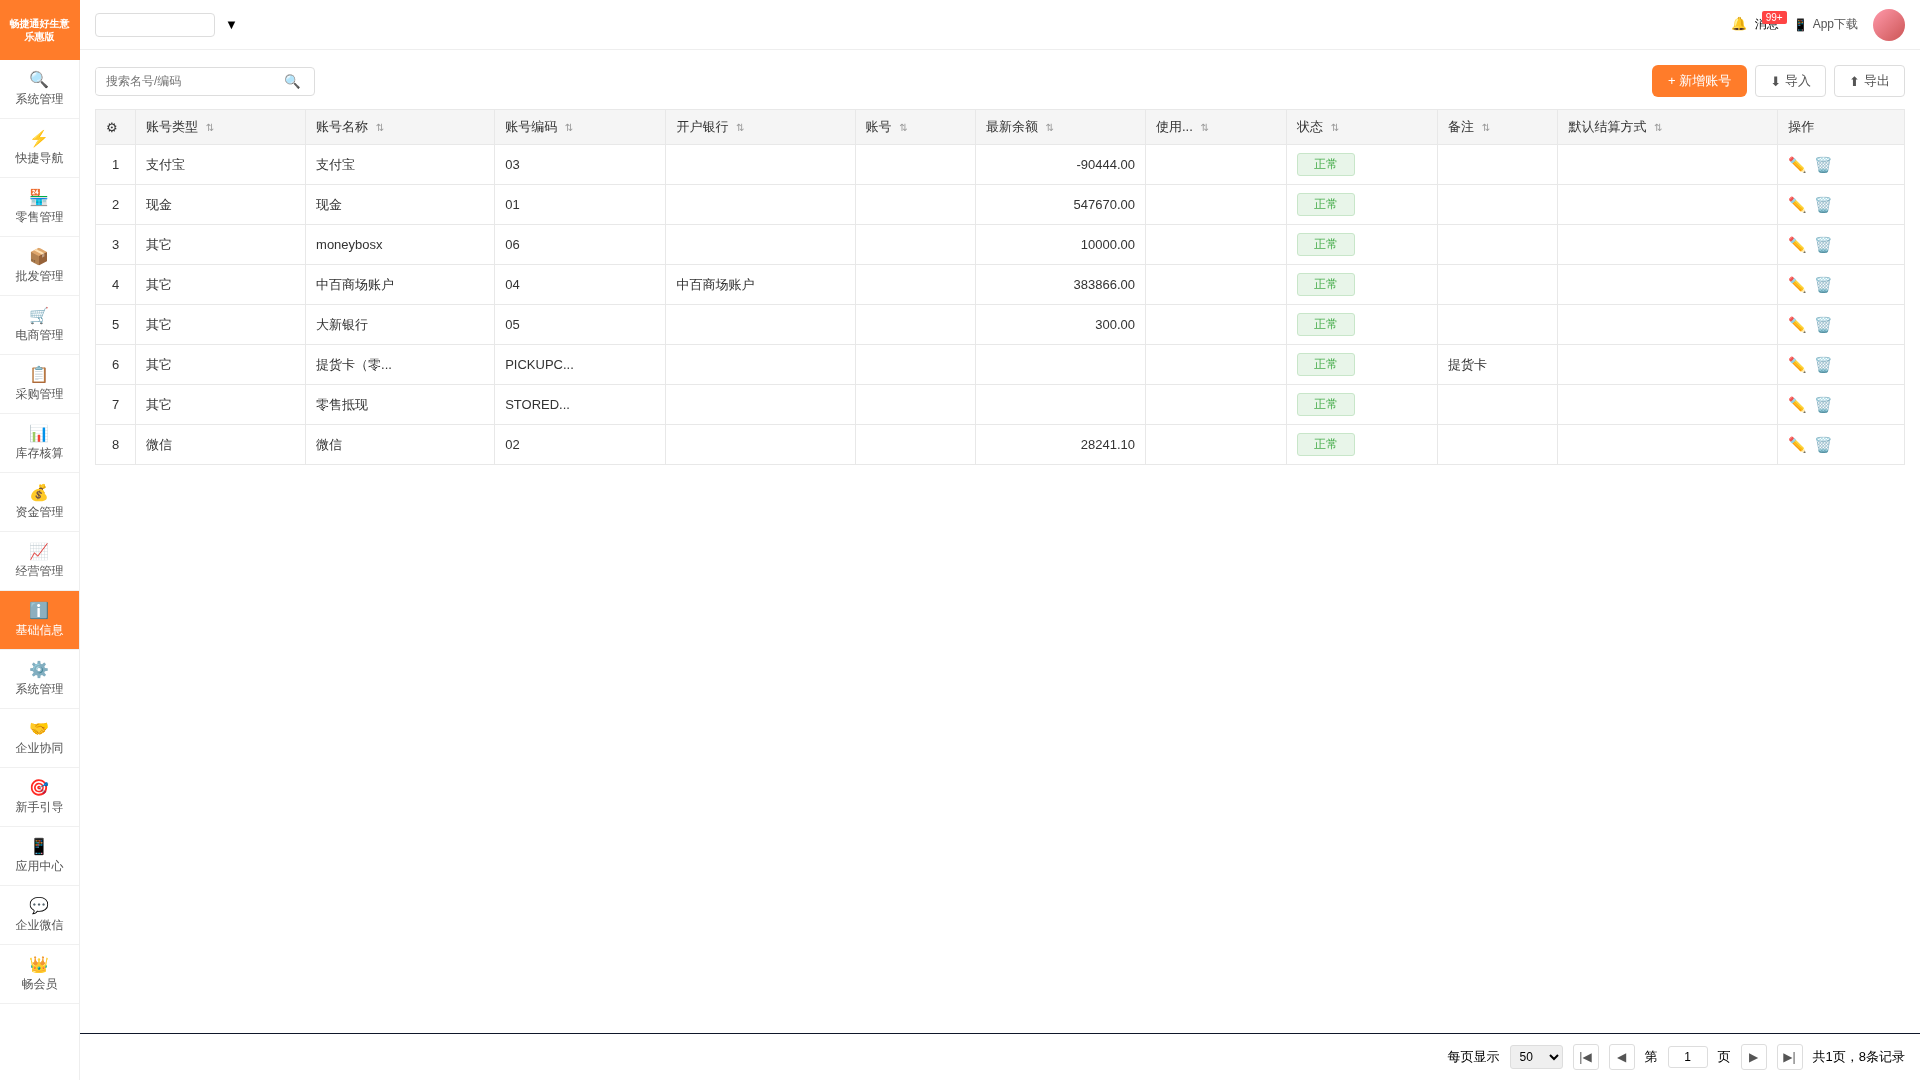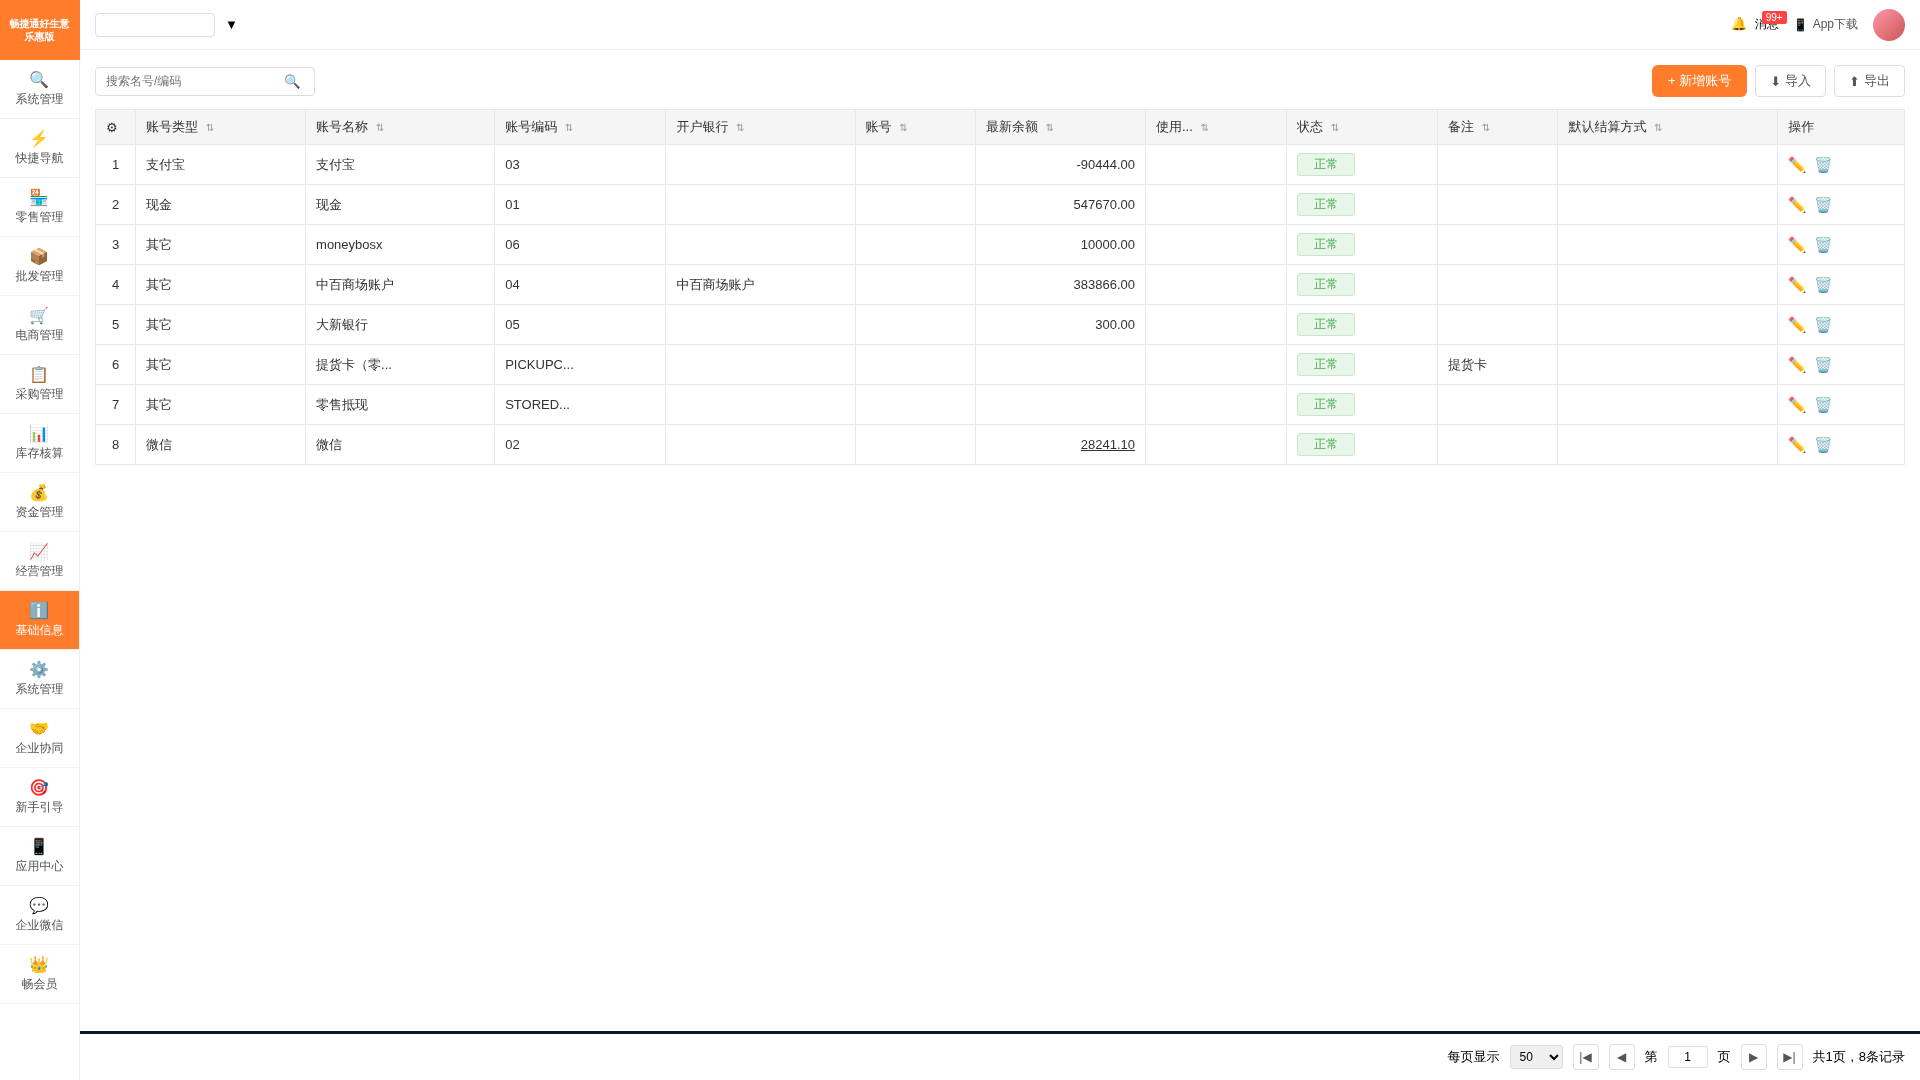--- a/index.html
+++ b/index.html
@@ -203,21 +203,21 @@
     }
     .action-btns { display: flex; gap: 8px; }
     .icon-btn { background: none; border: none; cursor: pointer; color: #999; font-size: 15px; }
 
     
     .pagination-bar {
       display: flex;
       align-items: center;
       justify-content: flex-end;
       padding: 10px 15px;
-      border-top: 3px solid #0f172a;
+      border-top: 1px solid #0f172a;
       background: #fff;
       font-size: 13px;
       gap: 10px;
     }
     .pagination-bar select {
       border: 1px solid #ddd;
       border-radius: 3px;
       padding: 3px 5px;
       font-size: 12px;
     }
@@ -565,21 +565,21 @@
       </div>
     </td>
   </tr>
           <tr>
     <td class="col-num">8</td>
     <td>微信</td>
     <td>微信</td>
     <td>02</td>
     <td></td>
     <td></td>
-    <td style="text-align:right;text-decoration:underline;">28241.10</td>
+    <td style="text-align:right;">28241.10</td>
     <td></td>
     <td>
       <span class="status-tag">正常</span>
     </td>
     <td></td>
     <td></td>
     <td>
       <div class="action-btns">
         <button class="icon-btn" title="编辑">✏️</button>
         <button class="icon-btn" title="删除">🗑️</button>

